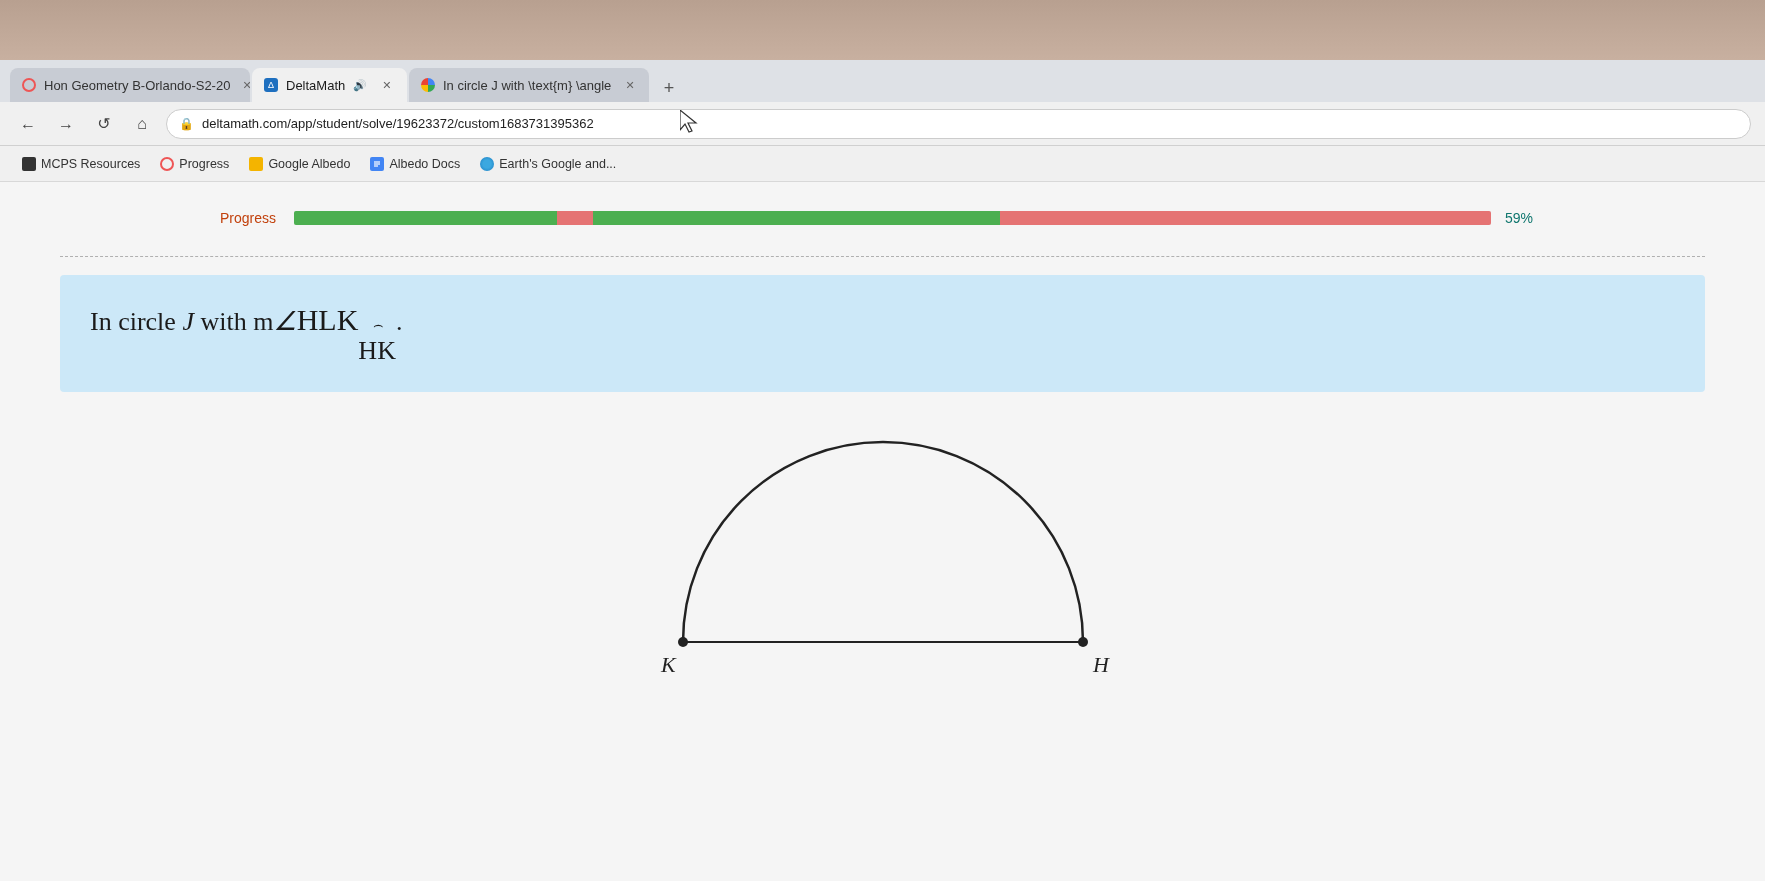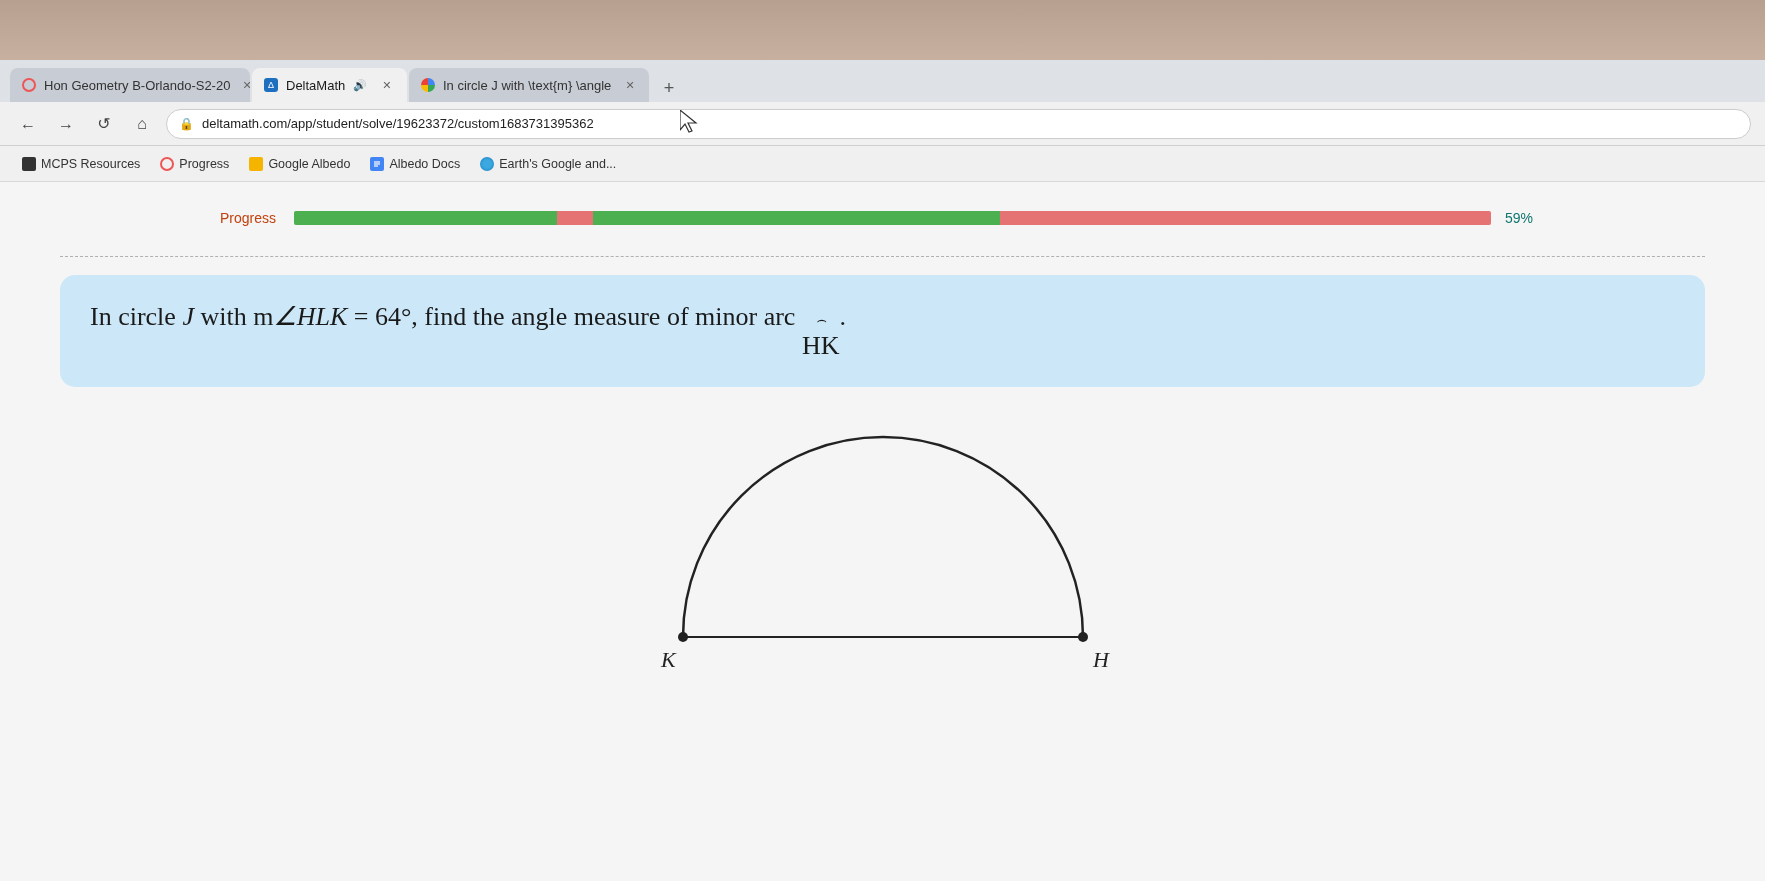--- a/index.html
+++ b/index.html
@@ -220,21 +220,21 @@
       border: none;
       border-top: 1.5px dashed #b0b0b0;
       margin: 10px 60px;
     }
 
     
     .question-block {
       margin: 18px 60px 20px 60px;
       background: #cce8f8;
       padding: 22px 30px;
-      border-radius: 15px;
+      border-radius: 4px;
     }
 
     .question-text {
       font-size: 26px;
       color: #1a1a1a;
       font-family: 'Times New Roman', Times, serif;
       line-height: 1.5;
       display: flex;
       align-items: baseline;
       gap: 0;
@@ -445,22 +445,21 @@
         <span class="progress-pct">59%</span>
       </div>
     </div>
 
     <hr class="divider">
 
     <div class="question-block">
       <div class="question-text">
         <span>In circle&nbsp;<span class="math-text">J</span>&nbsp;with&nbsp;m</span>
         <span style="font-size:26px; font-family: 'Times New Roman', serif; font-style:italic;">∠</span>
-        <span style="font-size:26px; font-family: 'Times New Roman', serif; font-style:italic;">HLK</span>
-        <span style="font-family: 'Times New Roman', serif;">&nbsp;=&nbsp;64°,&nbsp;find the angle measure of minor arc&nbsp;</span>
+        <span style="font-size:30px; font-family: 'Times New Roman', serif; ">HLK</span>
         <span class="arc-notation">
           <span class="arc-above" style="font-family: 'Times New Roman', serif; font-size:16px; letter-spacing:-2px;">⌢</span>
           <span class="arc-letters" style="font-family: 'Times New Roman', serif;">HK</span>
         </span>
         <span>.</span>
       </div>
     </div>
 
     <div class="diagram-area">
       <svg width="600" height="260" viewBox="0 0 600 260">

